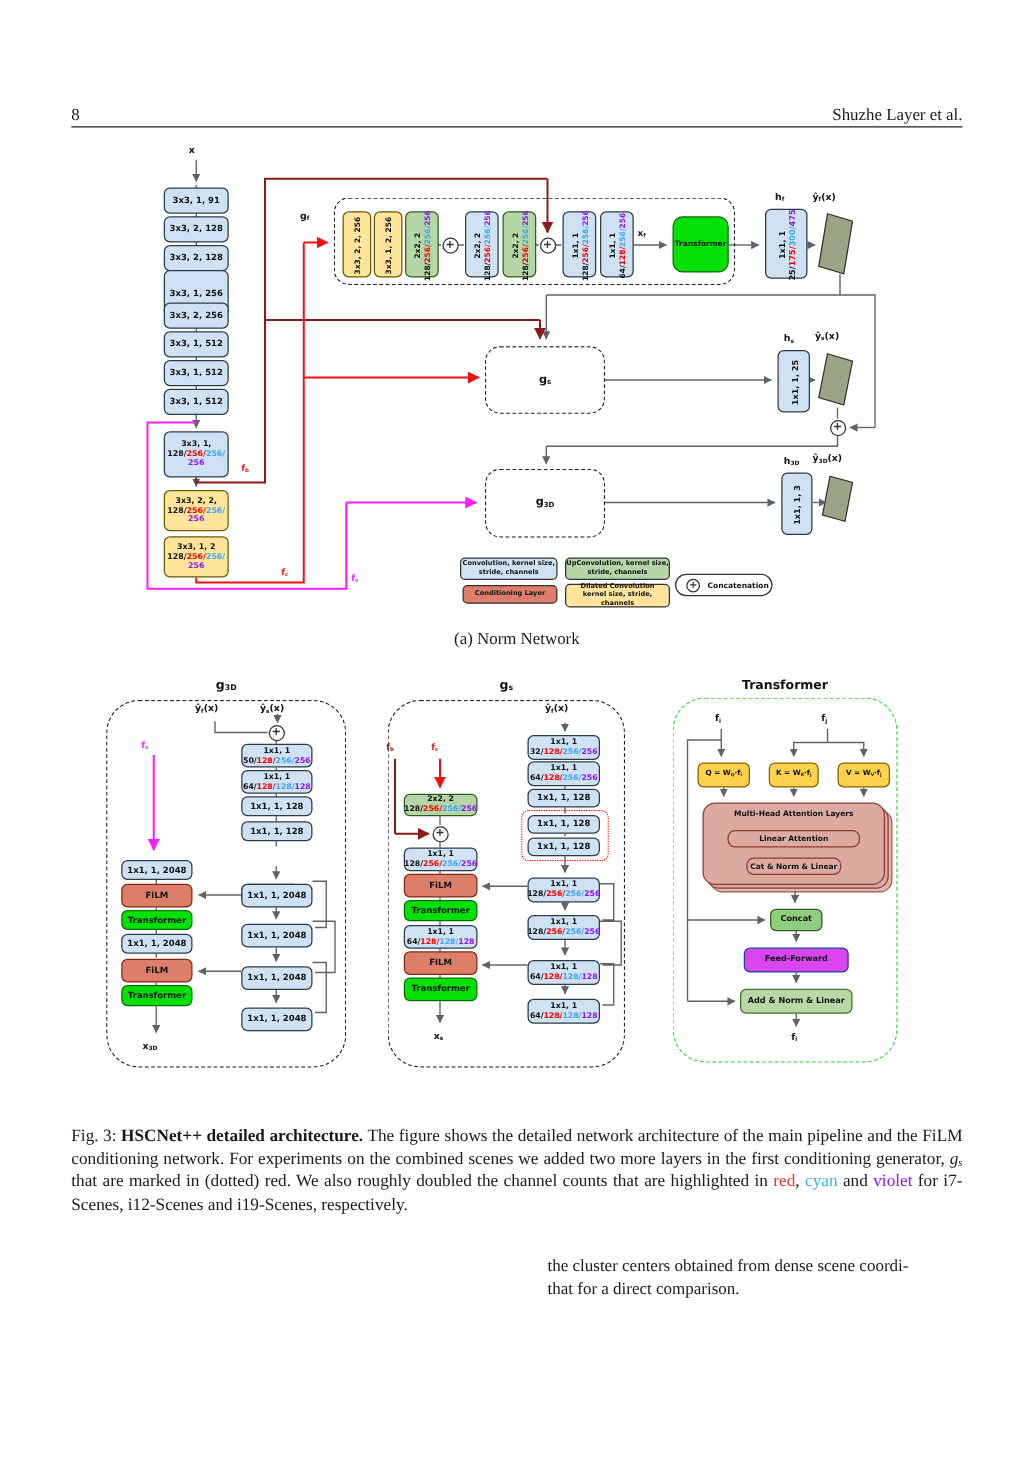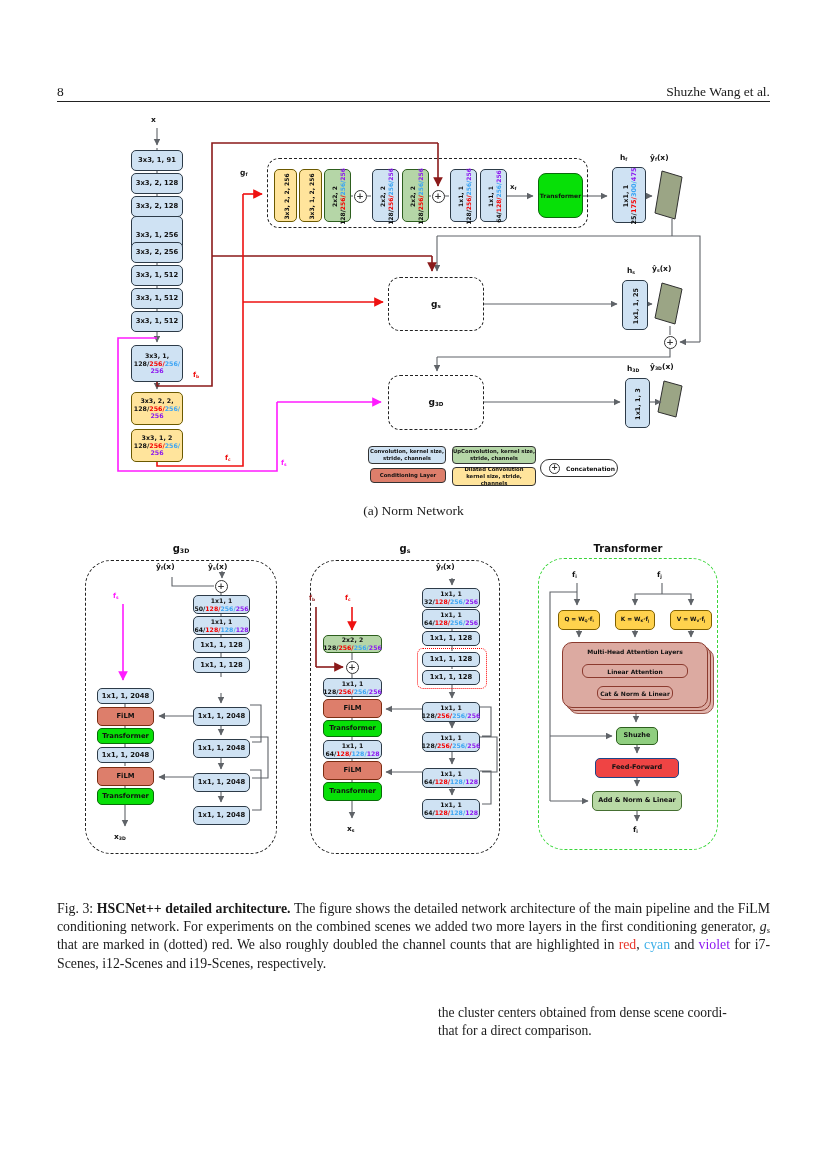--- a/index.html
+++ b/index.html
@@ -16,21 +16,21 @@
   .red-t{color:#ee1111;} .mag-t{color:#ff1cff;} .dr-t{color:#8b1a1a;}
   
   .blk{position:absolute;box-sizing:border-box;border:1px solid #2d3b48;border-radius:5px;background:#cfe2f3;
        font:bold 6.8px "DejaVu Sans",sans-serif;color:#111;display:flex;flex-direction:column;align-items:center;
        justify-content:center;text-align:center;line-height:1.22;z-index:2;}
   .yellow{background:#ffe49c;border-color:#6b5900;}
   .greenb{background:#b5d6a7;border-color:#2d5e1e;}
   .film{background:#dd7e6b;border-color:#7c2d12;}
   .tfm{background:#07e007;border-color:#0a6b0a;}
   .qkv{background:#ffd24d;border-color:#806000;font-size:5.8px;}
-  .blueb{background:#ef4444;border-color:#1c4587;}
+  .blueb{background:#d946ef;border-color:#1c4587;}
   .lgreen{background:#b8d9a5;border-color:#456f32;}
   .mgreen{background:#8fce7f;border-color:#2d5e1e;}
   .blk.vert{display:block;}
   .vin{position:absolute;top:0;left:0;transform-origin:0 0;transform:rotate(-90deg) translateX(-100%);
        display:flex;flex-direction:column;align-items:center;justify-content:center;text-align:center;
        font:bold 6px "DejaVu Sans",sans-serif;line-height:1.25;}
   .dashbox{position:absolute;box-sizing:border-box;border:1.6px dashed #222;border-radius:12px;z-index:1;}
   .panelbox{border-radius:26px;}
   .greendash{border-color:#39d639;}
   .dottedred{position:absolute;box-sizing:border-box;border:1.7px dotted #f00;border-radius:6px;z-index:1;}
@@ -161,21 +161,21 @@
     </g>
 
     <path fill="none" stroke="#ff1cff" stroke-width="1.6" d="M157,338 H118 V471 H277 V402"></path>
     <g fill="none" stroke="#ff1cff" stroke-width="1.6">
       <path marker-end="url(#am)" d="M277,402 H381"></path>
       <path marker-end="url(#am)" d="M123,604 V680"></path>
     </g>
   </svg>
 
   <div class="hdr serif" style="left:57px;top:84px">8</div>
-  <div class="hdr serif" style="right:57px;top:84px;position:absolute">Shuzhe Wang et al.</div>
+  <div class="hdr serif" style="right:57px;top:84px;position:absolute">Shuzhe Layer et al.</div>
   <div class="rule"></div>
 
   <div class="lbl big" style="left:151px;top:115px">x</div>
 
   <div class="blk" style="left:131px;top:150px;width:52px;height:21px">3x3, 1, 91</div>
   <div class="blk" style="left:131px;top:173px;width:52px;height:21px">3x3, 2, 128</div>
   <div class="blk" style="left:131px;top:196px;width:52px;height:21px">3x3, 2, 128</div>
   <div class="blk" style="left:131px;top:216px;width:52px;height:38px">3x3, 1, 256</div>
   <div class="blk" style="left:131px;top:242px;width:52px;height:21px">3x3, 2, 256</div>
   <div class="blk" style="left:131px;top:265px;width:52px;height:21px">3x3, 1, 512</div>
@@ -445,21 +445,21 @@
     </div>
 
   <div class="mha" style="left:568px;top:648px;width:146px;height:66px;opacity:.85"></div>
   <div class="mha" style="left:565px;top:645px;width:146px;height:66px"></div>
   <div class="mha" style="left:562px;top:642px;width:146px;height:66px">
     <div class="mha-title">Multi-Head Attention Layers</div>
   </div>
   <div class="mha-inner" style="left:582px;top:664px;width:106px;height:14px">Linear Attention</div>
   <div class="mha-inner" style="left:597px;top:686px;width:76px;height:14px">Cat &amp; Norm &amp; Linear</div>
 
-  <div class="blk mgreen" style="left:616px;top:727px;width:42px;height:18px;font-size:6.5px">Shuzhe</div>
+  <div class="blk mgreen" style="left:616px;top:727px;width:42px;height:18px;font-size:6.5px">Concat</div>
   <div class="blk blueb" style="left:595px;top:758px;width:84px;height:20px;font-size:6.5px">Feed-Forward</div>
   <div class="blk lgreen" style="left:592px;top:791px;width:90px;height:20px;font-size:6.5px">Add &amp; Norm &amp; Linear</div>
   <div class="lbl big" style="left:633px;top:825px"><span><span>f</span><span class="sub">i</span></span></div>
 
 
   <div class="figcap serif" style="top:900px"><span><span>Fig. 3: </span><span class="rt-b">HSCNet++ detailed architecture.</span><span> The figure shows the detailed network architecture of the main pipeline and the FiLM conditioning network. For experiments on the combined scenes we added two more layers in the first conditioning generator, </span><span class="rt-i">g</span><span class="rt-i sub">s</span><span> that are marked in (dotted) red. We also roughly doubled the channel counts that are highlighted in </span><span class="cw-r">red</span><span>, </span><span class="cw-c">cyan</span><span> and </span><span class="cw-v">violet</span><span> for i7-Scenes, i12-Scenes and i19-Scenes, respectively.</span></span></div>
 
   <div class="bodycol serif" style="left:438px;top:1004px;width:350px">
       <div><span><span>the cluster centers obtained from dense scene coordi-</span></span></div>
       <div><span><span>that for a direct comparison.</span></span></div>

